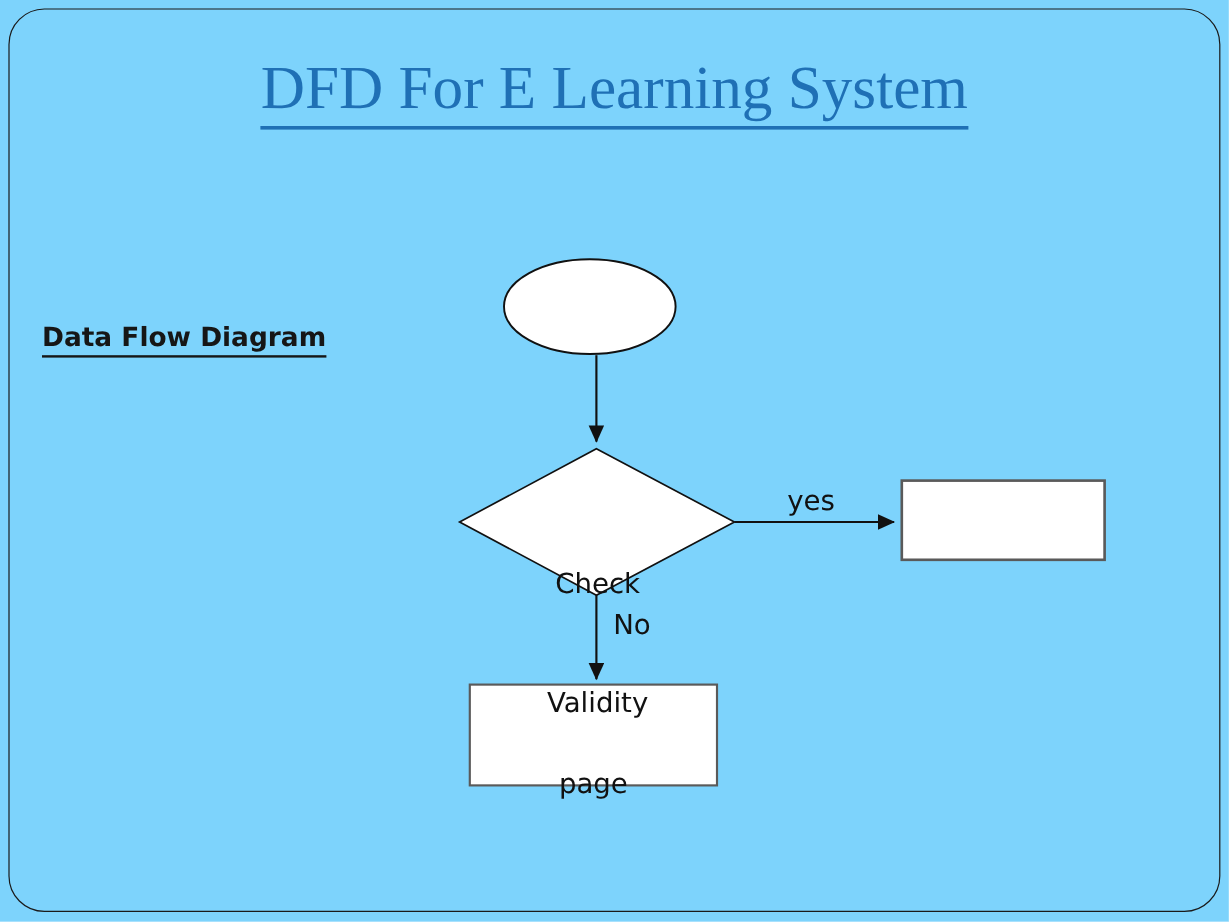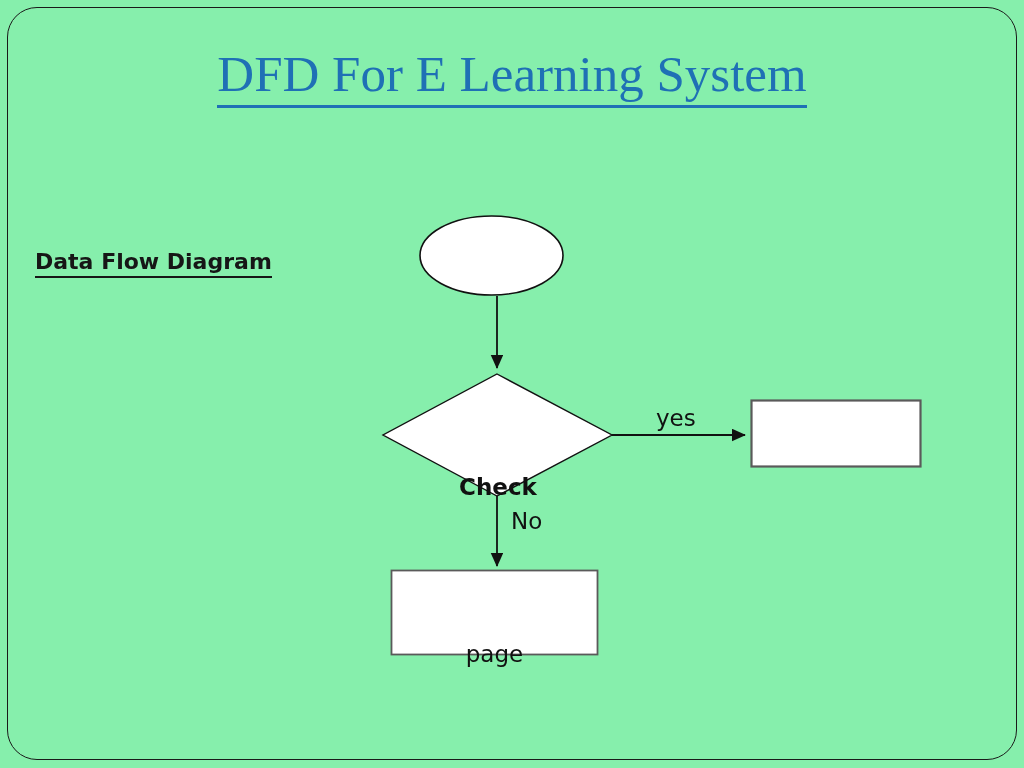--- a/index.html
+++ b/index.html
@@ -13,21 +13,21 @@
     font-family: "DejaVu Sans", sans-serif;
     position: relative;
     overflow: hidden;
   }
 
   #slide {
     position: absolute;
     left: 0; top: 0;
     width: 1024px;
     height: 768px;
-    background: #86efac;
+    background: #7dd3fc;
   }
 
   
   #slide-frame {
     position: absolute;
     left: 7px;
     top: 7px;
     width: 1010px;
     height: 753px;
     border: 1.5px solid #1a1a1a;
@@ -52,21 +52,21 @@
   }
   #slide-title .ul {
     border-bottom: 3.5px solid #1f70b5;
     padding-bottom: 3px;
   }
 
   
   #section-label {
     position: absolute;
     left: 35px;
-    top: 249px;
+    top: 269px;
     font-family: "DejaVu Sans", sans-serif;
     font-weight: bold;
     font-size: 22px;
     line-height: 26px;
     color: #161616;
     white-space: nowrap;
   }
   #section-label .ul {
     border-bottom: 2.5px solid #161616;
     padding-bottom: 2px;
@@ -99,21 +99,20 @@
   }
 
   
   #check-validity-label {
     left: 392px;
     top: 405px;
     width: 212px;
     text-align: center;
     font-size: 23px;
     line-height: 33px;
-    font-weight: bold;
   }
 
   
   #user-home-label {
     left: 761px;
     top: 404px;
     width: 160px;
     text-align: left;
     font-size: 23px;
     line-height: 33px;
@@ -172,20 +171,21 @@
     <rect x="751.5" y="400.5" width="169" height="66" fill="#ffffff" stroke="#5a5a5a" stroke-width="2.2"></rect>
 
     <line x1="497" y1="496" x2="497" y2="566" stroke="#111111" stroke-width="1.8" marker-end="url(#arrowhead)"></line>
 
     <rect x="391.5" y="570.5" width="206" height="84" fill="#ffffff" stroke="#5a5a5a" stroke-width="1.8"></rect>
   </svg>
 
 
   <div class="node-text" id="check-validity-label">
     <div>Check</div>
+    <div>Validity</div>
   </div>
 
 
   <div class="node-text" id="registration-label">
     <div>page</div>
   </div>
 
   <div class="node-text" id="yes-label">yes</div>
   <div class="node-text" id="no-label">No</div>
 

